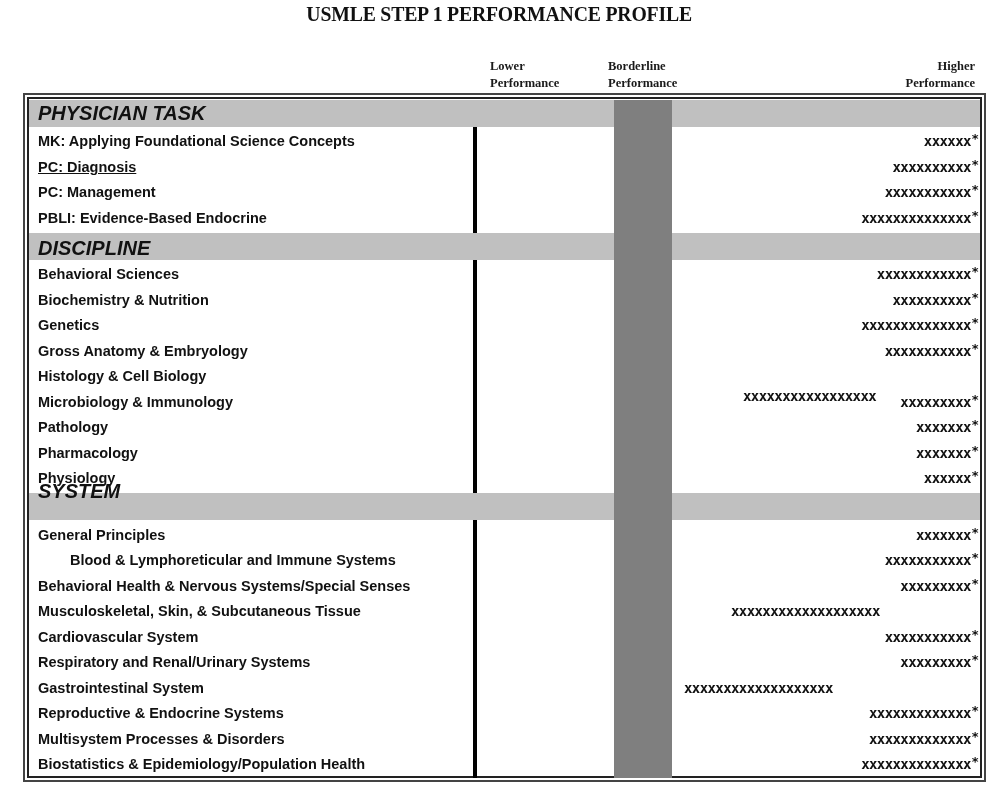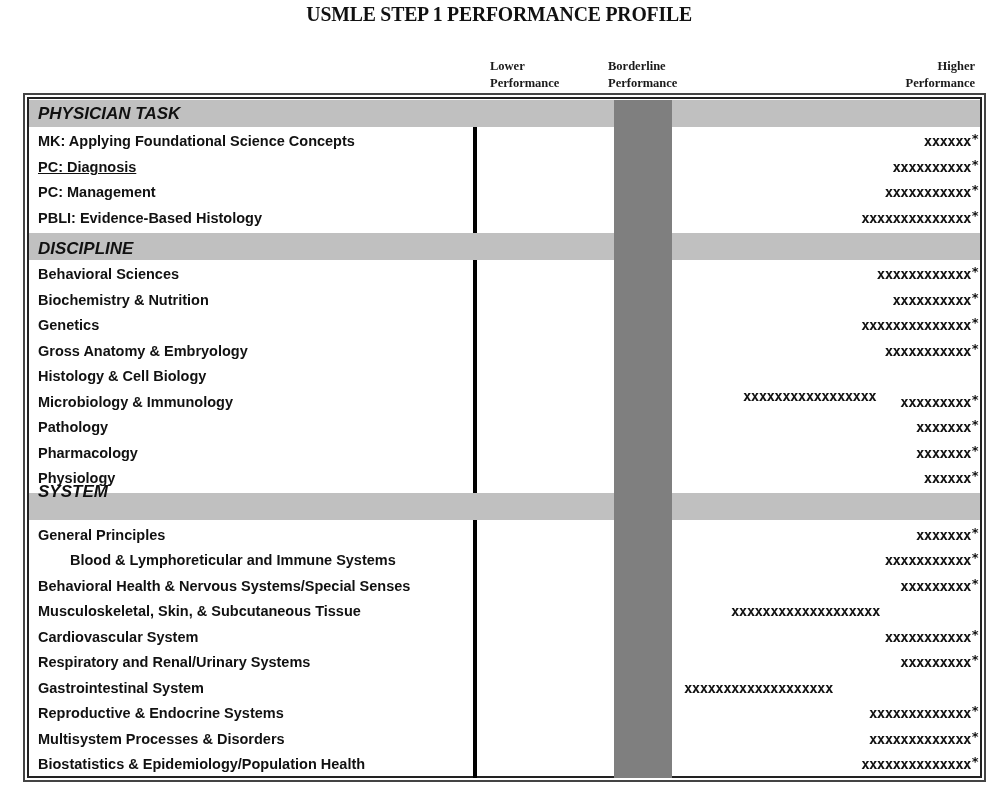--- a/index.html
+++ b/index.html
@@ -29,21 +29,21 @@
   .band {
     position: absolute; left: 614px; width: 58px; top: 100px; height: 678px;
     background: #7f7f7f; z-index: 3;
   }
   .section-bar {
     position: absolute; left: 29px; width: 951px; height: 27px;
     background: #c0c0c0; z-index: 2;
   }
   .section-label {
     position: absolute; left: 38px; font-weight: bold; font-style: italic;
-    font-size: 17px; z-index: 4; color: #111; line-height: 27px;
+    font-size: 20px; z-index: 4; color: #111; line-height: 27px;
   }
   .vline {
     position: absolute; left: 473px; width: 4px; background: #000; z-index: 2;
   }
   .row-label {
     position: absolute; left: 38px; font-weight: bold; font-size: 14.5px;
     line-height: 25px; z-index: 4; color: #111; white-space: nowrap;
   }
   .row-marks {
     position: absolute; font-family: "DejaVu Sans Mono", monospace; font-weight: bold;
@@ -87,21 +87,21 @@
 <div class="vline" style="top:127px; height:106px;"></div>
 <div class="vline" style="top:260px; height:233px;"></div>
 <div class="vline" style="top:520px; height:258px;"></div>
 
 <div class="row-label" style="top:129px;">MK: Applying Foundational Science Concepts</div>
 <div class="row-marks star" style="top:129px;"><span>xxxxxx</span><span class="star-glyph">*</span></div>
 <div class="row-label" style="top:155px;text-decoration:underline;">PC: Diagnosis</div>
 <div class="row-marks star" style="top:155px;"><span>xxxxxxxxxx</span><span class="star-glyph">*</span></div>
 <div class="row-label" style="top:180px;">PC: Management</div>
 <div class="row-marks star" style="top:180px;"><span>xxxxxxxxxxx</span><span class="star-glyph">*</span></div>
-<div class="row-label" style="top:206px;">PBLI: Evidence-Based Histology</div>
+<div class="row-label" style="top:206px;">PBLI: Evidence-Based Endocrine</div>
 <div class="row-marks star" style="top:206px;"><span>xxxxxxxxxxxxxx</span><span class="star-glyph">*</span></div>
 
 <div class="row-label" style="top:262px;">Behavioral Sciences</div>
 <div class="row-marks star" style="top:262px;"><span>xxxxxxxxxxxx</span><span class="star-glyph">*</span></div>
 <div class="row-label" style="top:288px;">Biochemistry &amp; Nutrition</div>
 <div class="row-marks star" style="top:288px;"><span>xxxxxxxxxx</span><span class="star-glyph">*</span></div>
 <div class="row-label" style="top:313px;">Genetics</div>
 <div class="row-marks star" style="top:313px;"><span>xxxxxxxxxxxxxx</span><span class="star-glyph">*</span></div>
 <div class="row-label" style="top:339px;">Gross Anatomy &amp; Embryology</div>
 <div class="row-marks star" style="top:339px;"><span>xxxxxxxxxxx</span><span class="star-glyph">*</span></div>

